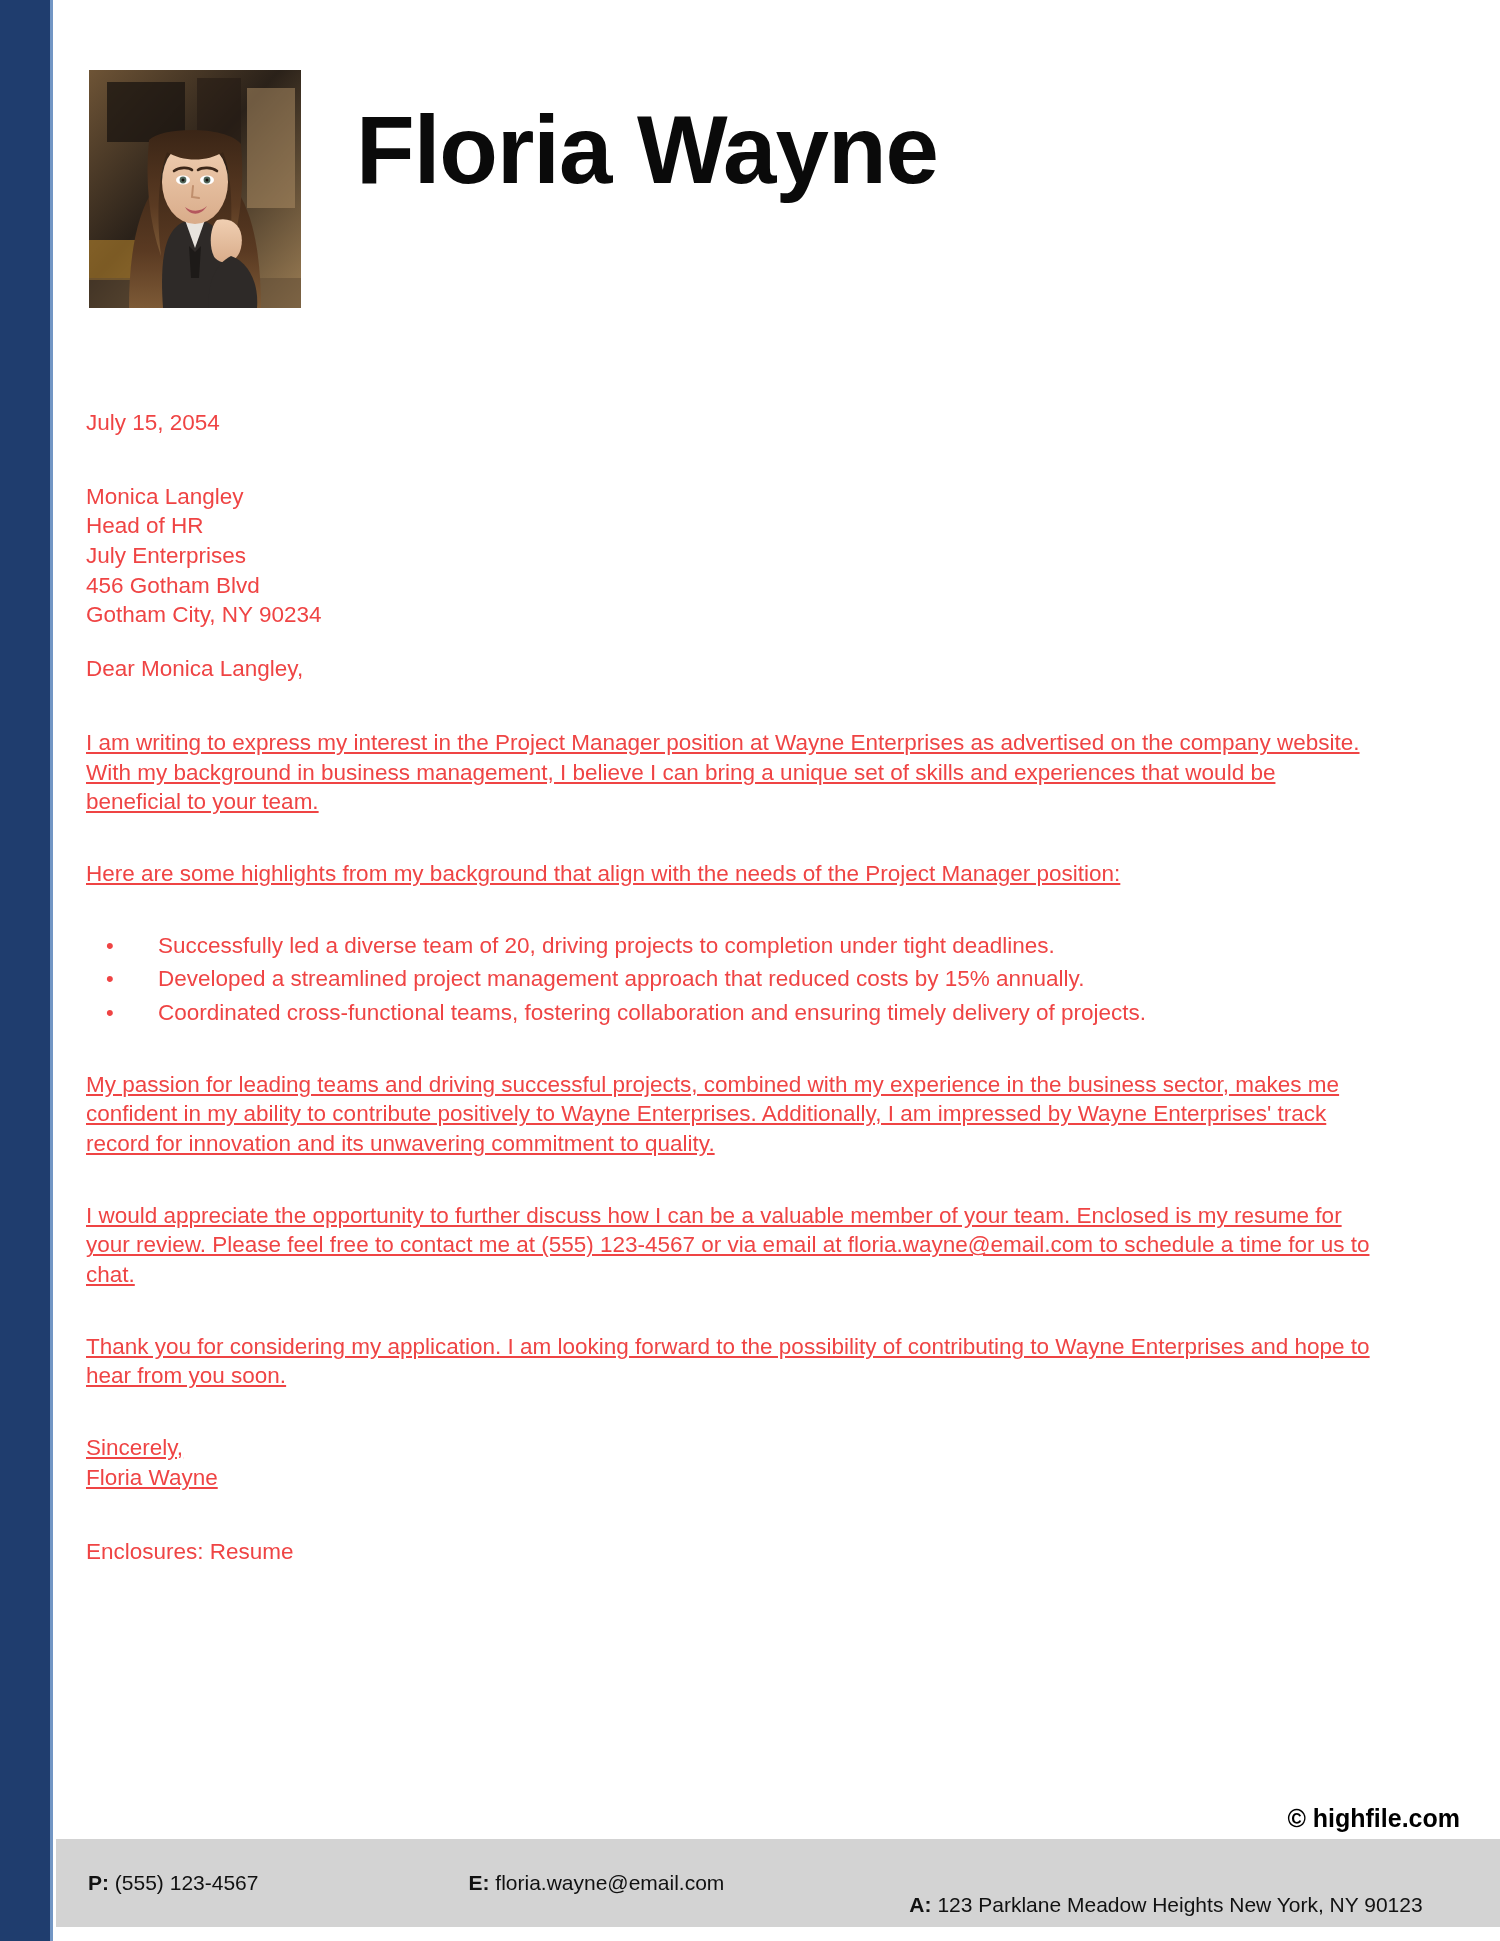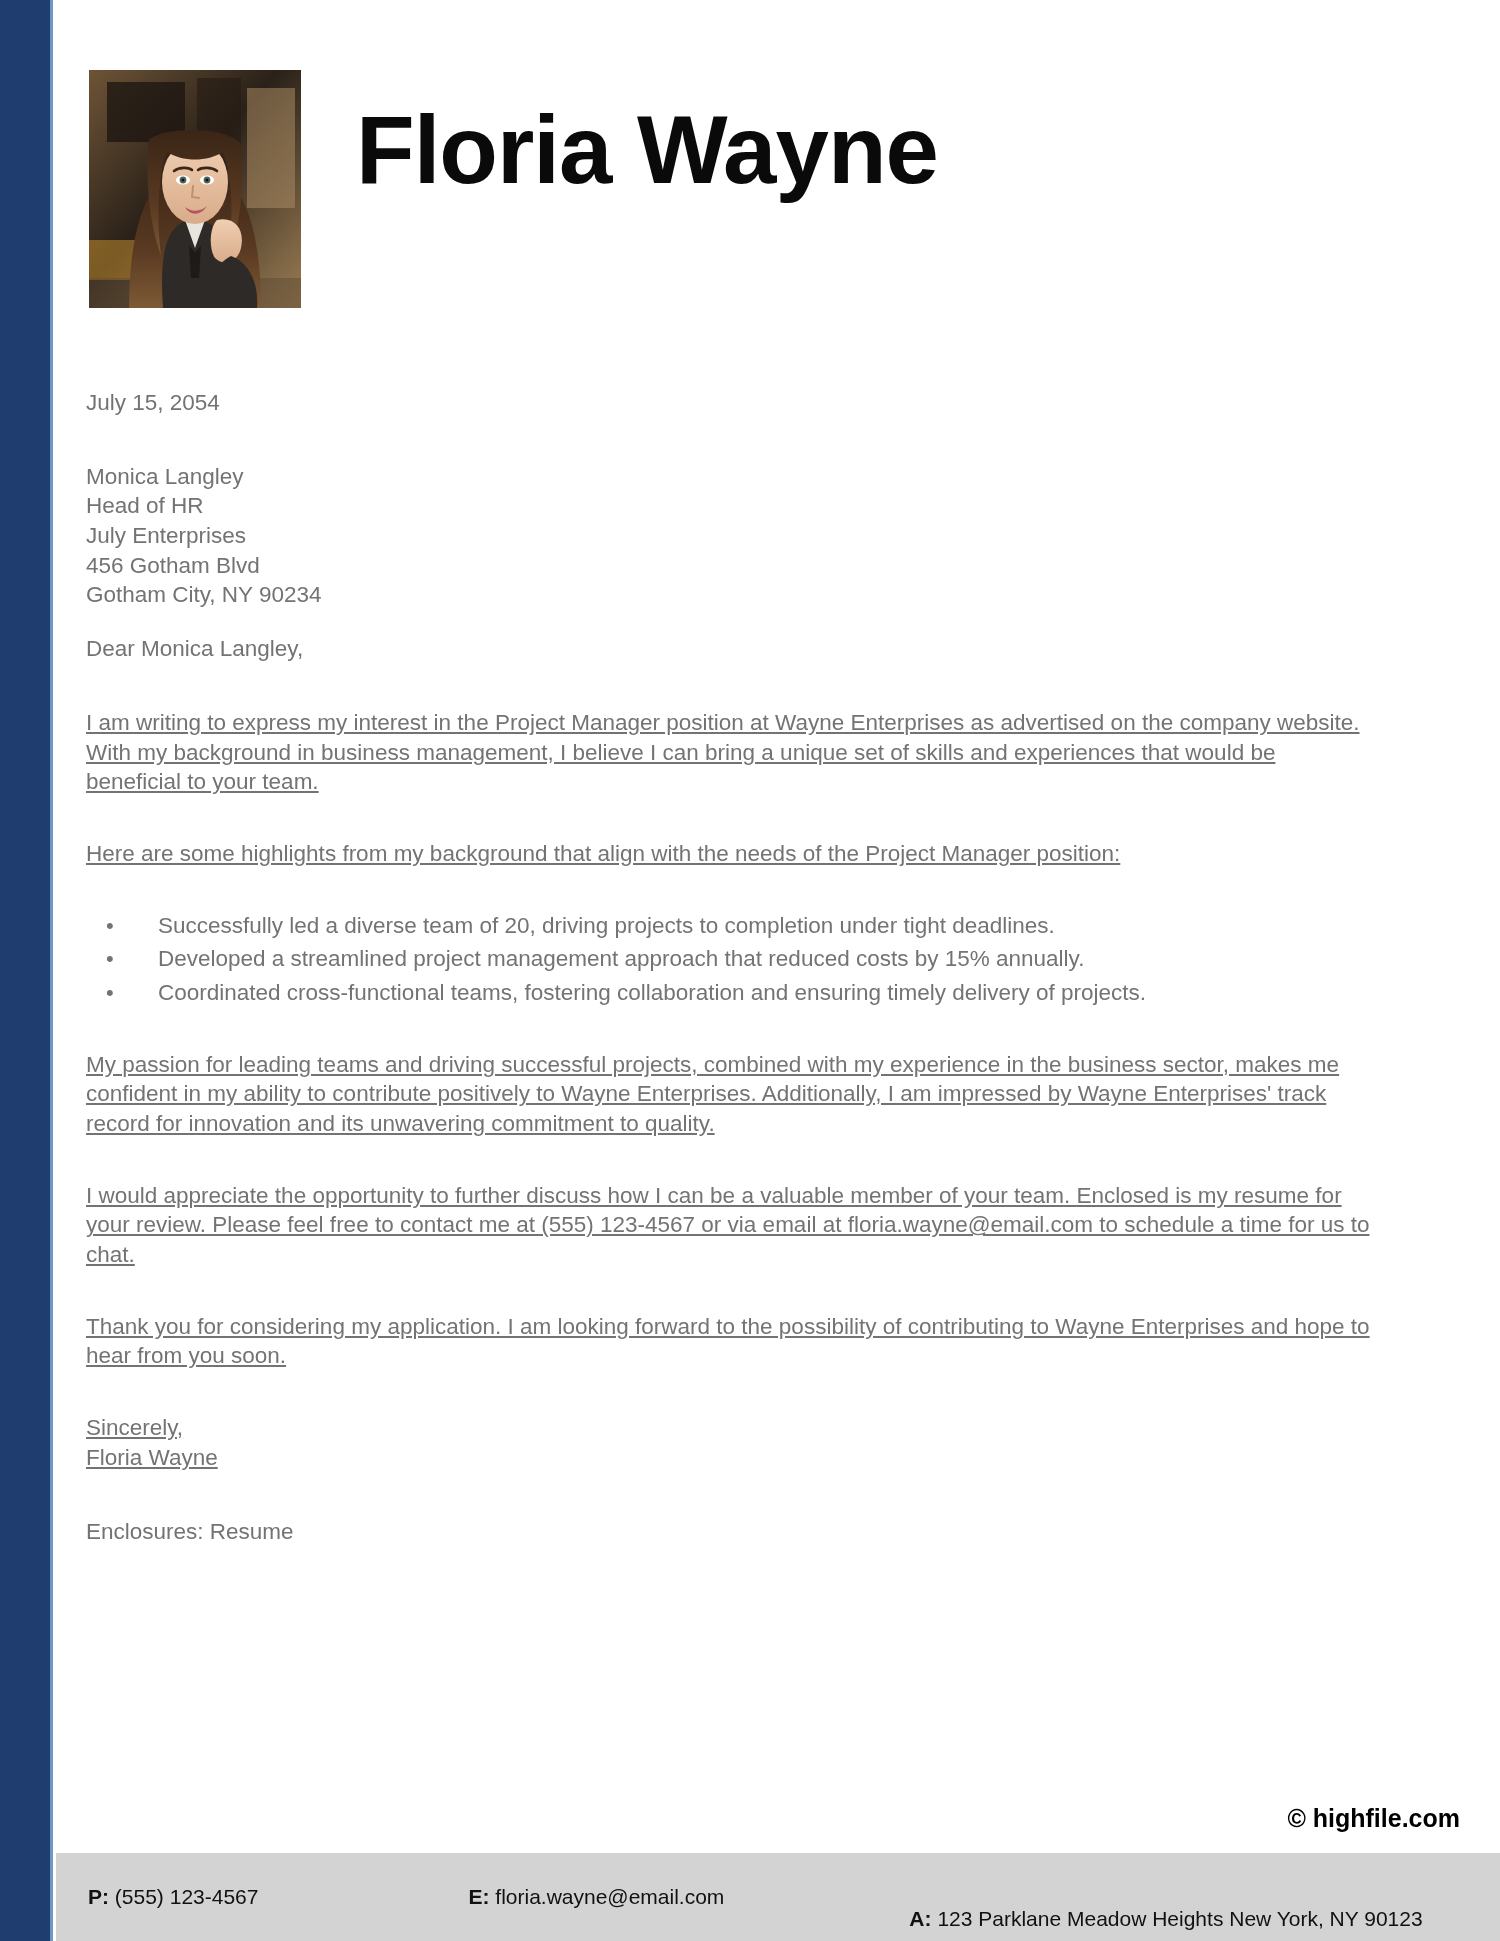--- a/index.html
+++ b/index.html
@@ -69,25 +69,25 @@
     letter-spacing: -1px;
     line-height: 1.05;
     color: #0a0a0a;
     white-space: nowrap;
   }
 
   
   .letter {
     position: absolute;
     left: 30px;
-    top: 388px;
+    top: 408px;
     width: 1290px;
     font-size: 22.5px;
     line-height: 1.32;
-    color: #737373;
+    color: #ef4444;
   }
 
   .date { margin-bottom: 44px; }
 
   .recipient { margin-bottom: 24px; }
   .recipient div { }
 
   .salutation { margin-bottom: 44px; }
 
   .para {
@@ -125,21 +125,21 @@
     font-size: 25px;
     font-weight: bold;
     color: #000000;
     white-space: nowrap;
   }
 
   .footer-bar {
     position: absolute;
     left: 56px;
     right: 0;
-    bottom: 0;
+    bottom: 14px;
     height: 88px;
     background: #d3d3d3;
     display: flex;
     align-items: center;
   }
   .footer-item {
     font-size: 21px;
     white-space: nowrap;
     color: #111111;
   }

